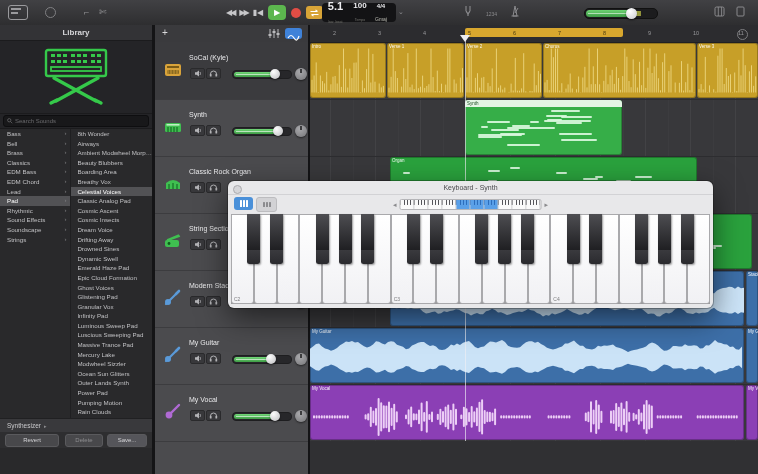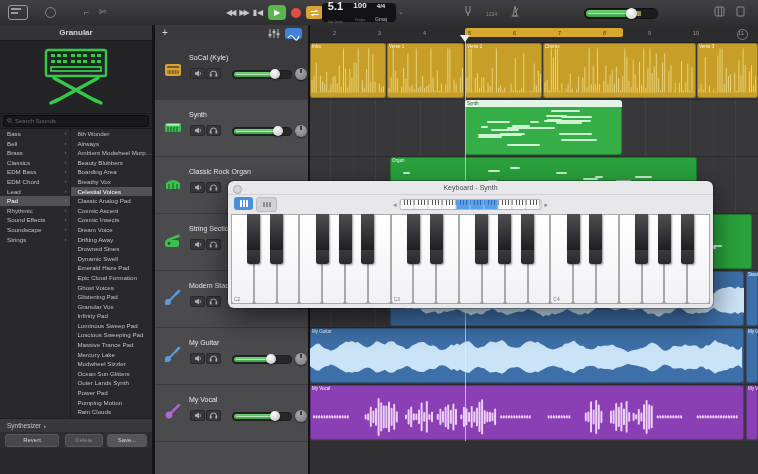--- a/index.html
+++ b/index.html
@@ -195,21 +195,21 @@
         </svg>
     </div>
     <div class="tb-icon" style="left:736px;top:6px;">
       <svg width="9" height="11" viewBox="0 0 9 11">
           <rect x="1" y="1" width="7" height="9" rx="1" stroke="#8a8a8d" fill="none"></rect>
         </svg>
     </div>
   </div>
 
   <div id="library">
-    <div id="lib-header">Granular</div>
+    <div id="lib-header">Library</div>
     <div id="lib-iconpanel">
       <svg width="84" height="60" viewBox="0 0 84 60">
         <rect x="12" y="3" width="60" height="26" rx="2" fill="none" stroke="#35c94a" stroke-width="2.4"></rect>
         <g fill="#35c94a">
           <rect x="17" y="7" width="4" height="3"></rect>
             <rect x="23" y="7" width="4" height="3"></rect>
             <rect x="29" y="7" width="4" height="3"></rect>
           <rect x="37" y="7" width="4" height="3"></rect>
             <rect x="43" y="7" width="4" height="3"></rect>
             <rect x="49" y="7" width="4" height="3"></rect>

